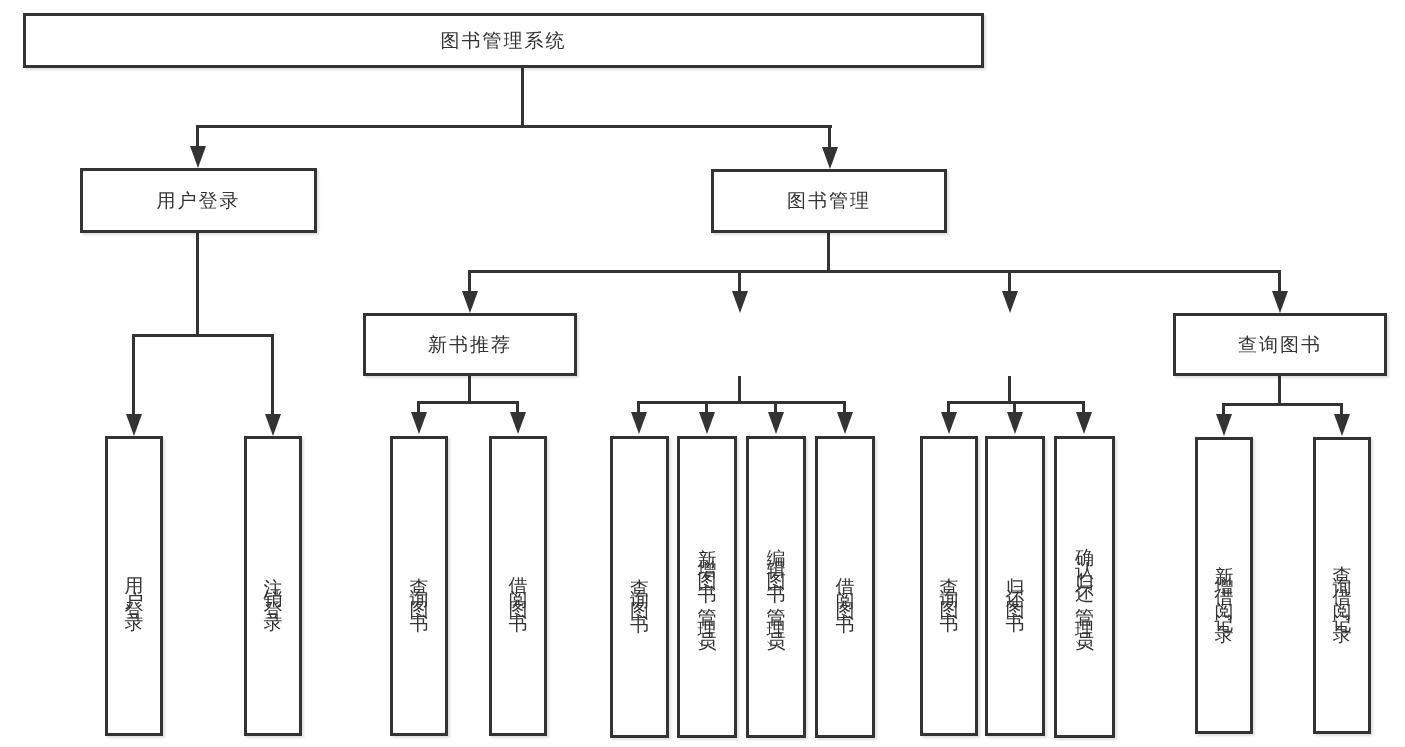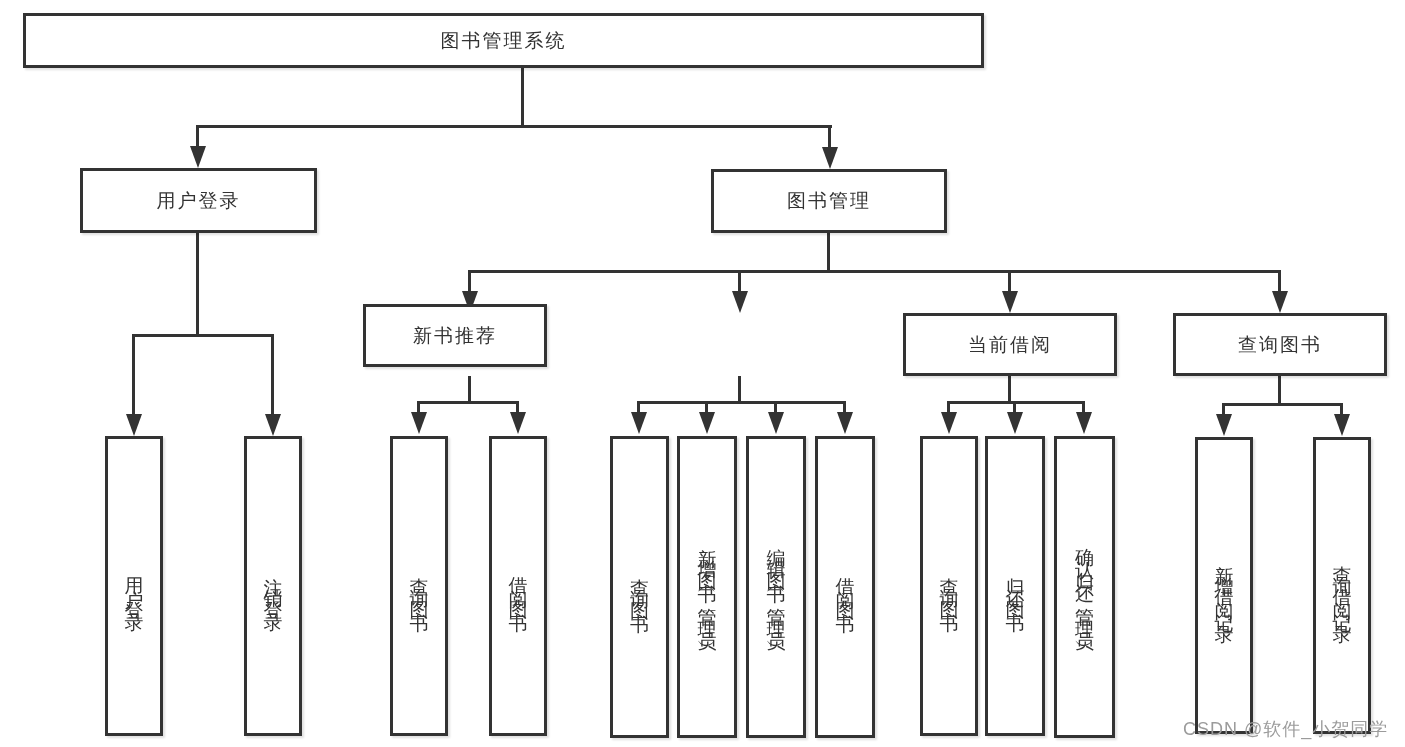--- a/index.html
+++ b/index.html
@@ -104,22 +104,21 @@
   <div class="hline" style="left:468px; top:270px; width:813px;"></div>
   <div class="vline" style="left:468px; top:272px; height:19px;"></div>
   <div class="arrow" style="left:462px; top:291px;"></div>
   <div class="vline" style="left:738px; top:272px; height:19px;"></div>
   <div class="arrow" style="left:732px; top:291px;"></div>
   <div class="vline" style="left:1008px; top:272px; height:19px;"></div>
   <div class="arrow" style="left:1002px; top:291px;"></div>
   <div class="vline" style="left:1278px; top:272px; height:19px;"></div>
   <div class="arrow" style="left:1272px; top:291px;"></div>
 
-  <div class="box" style="left:363px; top:304px; width:184px; height:63px;">新书推荐</div>
-  <div class="box" style="left:903px; top:313px; width:214px; height:63px;">当前借阅</div>
+  <div class="box" style="left:363px; top:313px; width:214px; height:63px;">新书推荐</div>
   <div class="box" style="left:1173px; top:313px; width:214px; height:63px;">查询图书</div>
 
   <div class="vline" style="left:468px; top:376px; height:27px;"></div>
   <div class="hline" style="left:417px; top:401px; width:102px;"></div>
   <div class="vline" style="left:417px; top:403px; height:10px;"></div>
   <div class="arrow" style="left:411px; top:412px;"></div>
   <div class="vline" style="left:516px; top:403px; height:10px;"></div>
   <div class="arrow" style="left:510px; top:412px;"></div>
 
   <div class="vline" style="left:738px; top:376px; height:27px;"></div>
@@ -160,15 +159,14 @@
   <div class="vbox" style="left:746px; top:436px; width:60px; height:302px;">编辑图书（管理员）</div>
   <div class="vbox" style="left:815px; top:436px; width:60px; height:302px;">借阅图书</div>
 
   <div class="vbox" style="left:920px; top:436px; width:58px; height:300px;">查询图书</div>
   <div class="vbox" style="left:985px; top:436px; width:60px; height:300px;">归还图书</div>
   <div class="vbox" style="left:1054px; top:436px; width:61px; height:302px;">确认归还（管理员）</div>
 
   <div class="vbox" style="left:1195px; top:437px; width:58px; height:297px;">新增借阅记录</div>
   <div class="vbox" style="left:1313px; top:437px; width:58px; height:297px;">查询借阅记录</div>
 
-  <div class="watermark">CSDN @软件_小贺同学</div>
 
 </div>
 
 </body></html>

